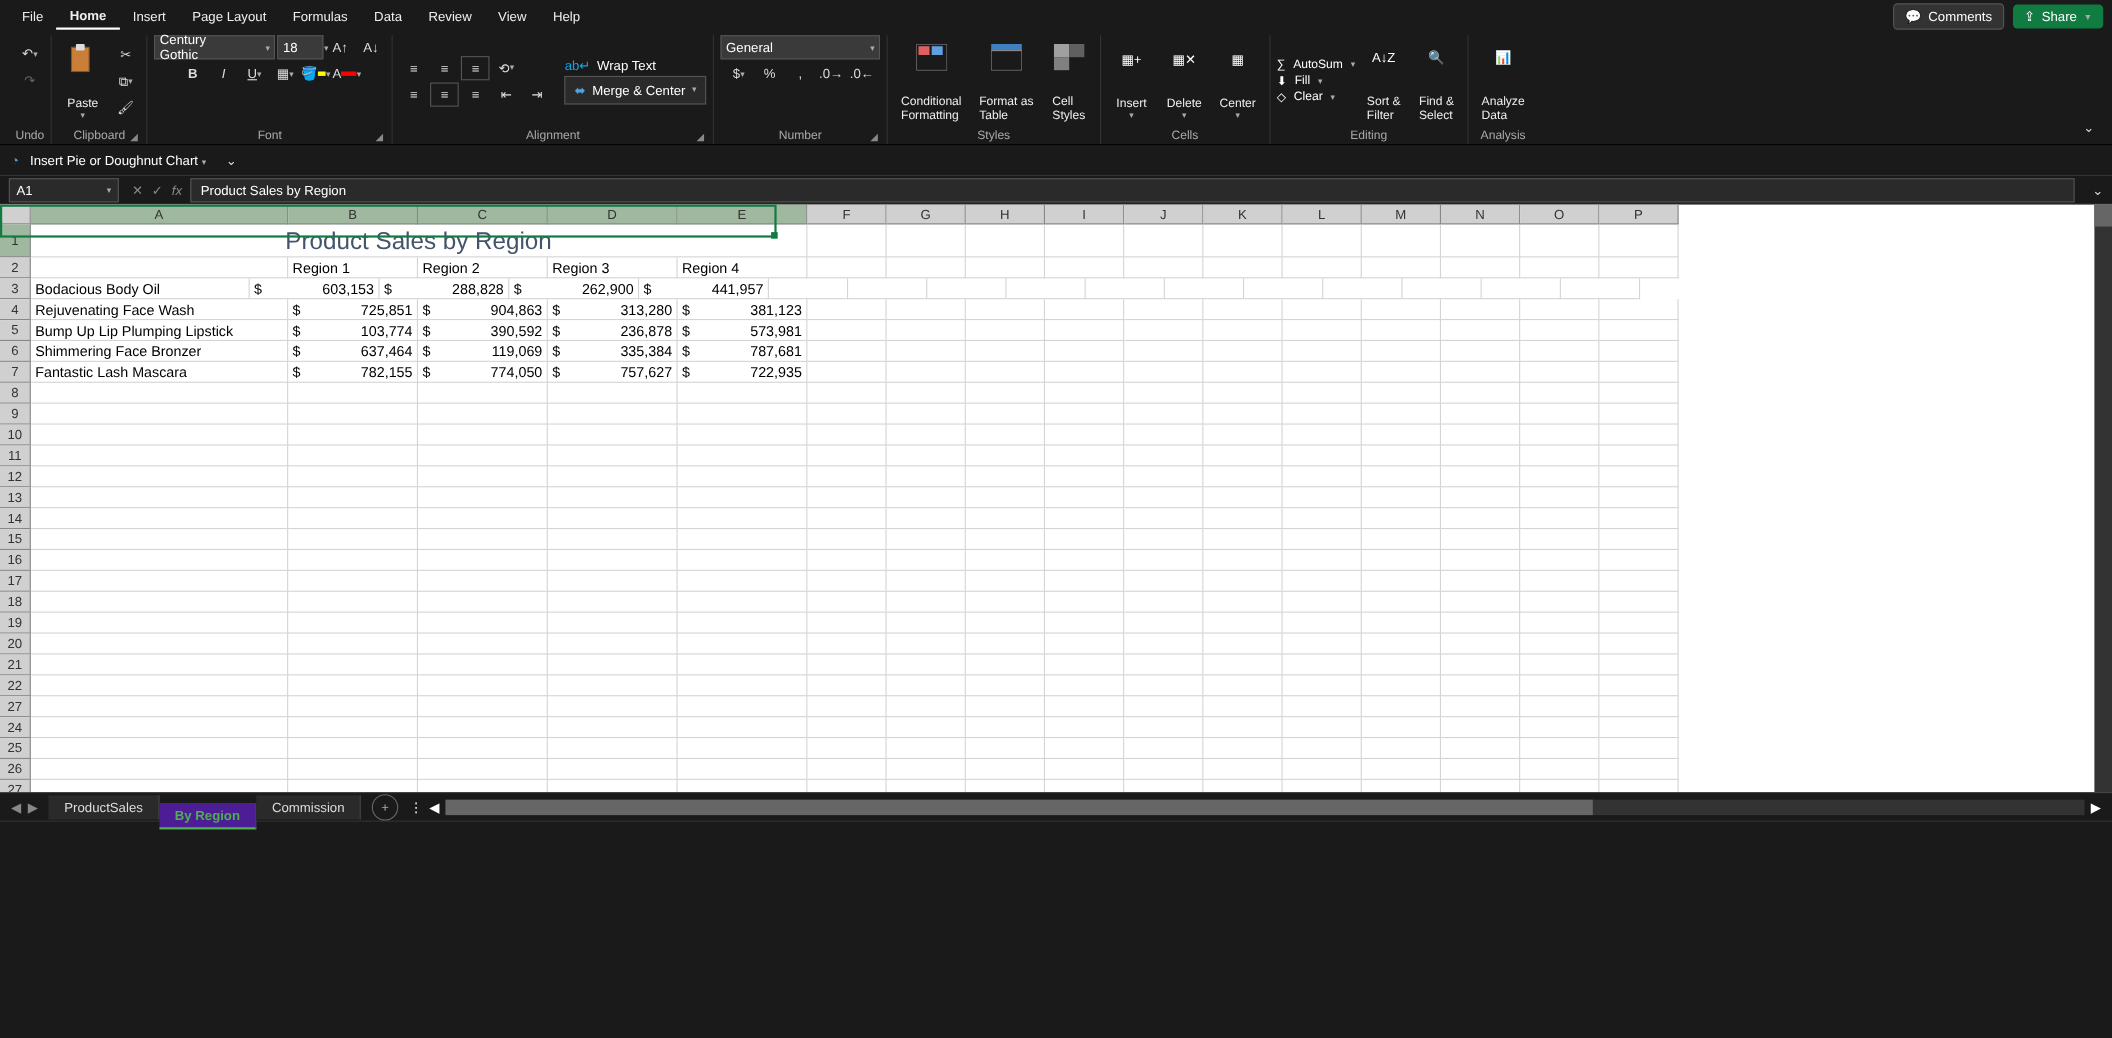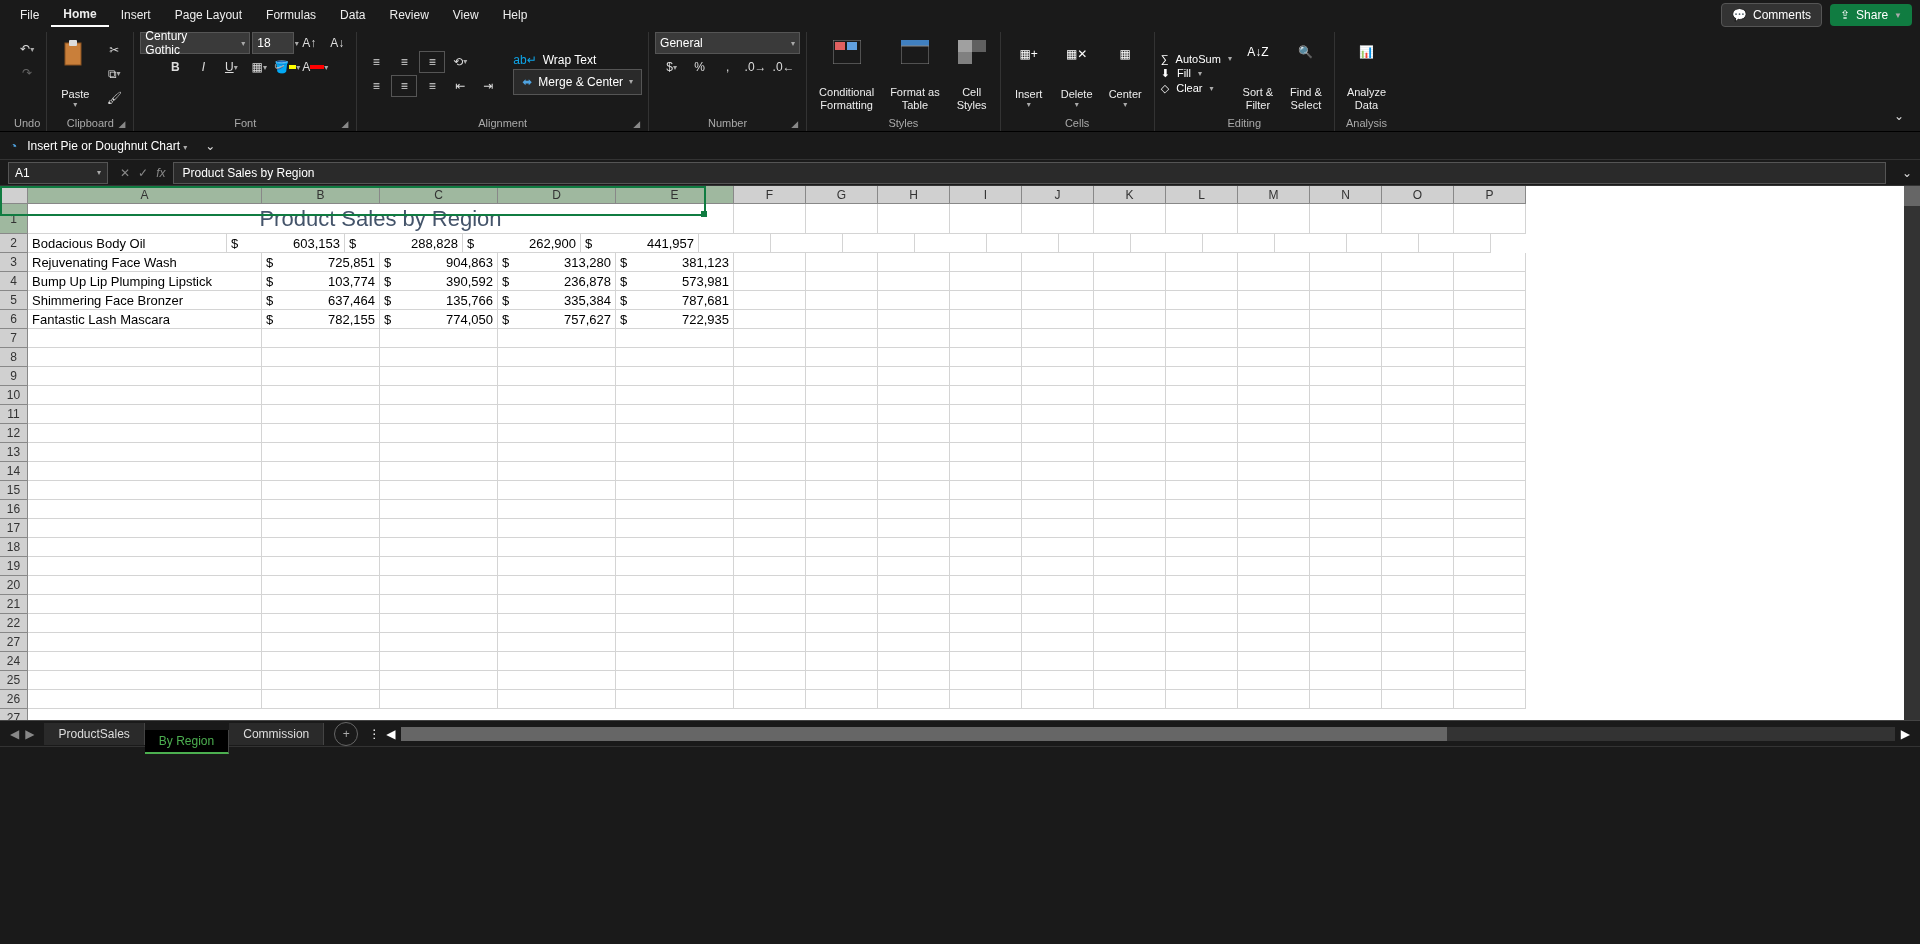--- a/index.html
+++ b/index.html
@@ -14,21 +14,21 @@
 .btn-share { background:#107c41; border-radius:4px; padding:4px 10px; display:flex; align-items:center; gap:6px; }
 
 
 .ribbon { display:flex; background:#1a1a1a; border-bottom:1px solid #000; height:102px; padding:2px 8px 0 8px; }
 .grp { display:flex; flex-direction:column; border-right:1px solid #333; padding:0 6px; }
 .grp-body { flex:1; display:flex; align-items:center; gap:4px; }
 .grp-label { text-align:center; color:#aaa; font-size:11px; padding:2px 0; position:relative; }
 .launcher { position:absolute; right:2px; bottom:2px; font-size:9px; color:#888; }
 .rbtn { display:flex; flex-direction:column; align-items:center; justify-content:center; padding:2px 6px; cursor:pointer; min-width:36px; }
 .rbtn .ico { width:32px; height:32px; display:flex; align-items:center; justify-content:center; }
-.rbtn .lbl { font-size:11px; color:#eee; text-align:center; line-height:1.1; margin-top:18px; }
+.rbtn .lbl { font-size:11px; color:#eee; text-align:left; line-height:1.1; margin-top:18px; }
 .smallbtn { width:26px; height:22px; display:flex; align-items:center; justify-content:center; cursor:pointer; color:#ddd; }
 .col { display:flex; flex-direction:column; gap:2px; }
 .row { display:flex; gap:2px; align-items:center; }
 .combo { background:#3a3a3a; border:1px solid #555; color:#fff; height:22px; padding:0 4px; display:flex; align-items:center; justify-content:space-between;gap:24px; }
 .combo.font { width:110px; }
 .combo.size { width:42px; }
 .combo.numfmt { width:145px; }
 .mergebtn { background:#2a2a2a; border:1px solid #555; height:26px; padding:0 8px; display:flex; align-items:center; gap:6px; }
 .chev { font-size:8px; color:#aaa; }
 .swatch { width:14px; height:4px; }
@@ -65,21 +65,21 @@
 .cell.money { font-family:'Century Gothic','Segoe UI',sans-serif; justify-content:space-between; }
 .selbox { position:absolute; border:2px solid #107c41; pointer-events:none; }
 .selbox .handle { position:absolute; right:-3px; bottom:-3px; width:6px; height:6px; background:#107c41; }
 .gridscroll { position:absolute; right:0; top:0; width:16px; height:100%; background:#333; }
 .gridscroll .thumb { width:100%; height:20px; background:#666; }
 
 
 .tabstrip { height:26px; background:#1a1a1a; display:flex; align-items:center; border-top:1px solid #444; }
 .tabstrip .arrows { display:flex; gap:6px; padding:0 10px; color:#888; }
 .sheet { padding:4px 14px; background:#2a2a2a; color:#ddd; border-right:1px solid #444; cursor:pointer; }
-.sheet.active { background:#000000; color:#4caf50; border-bottom:2px solid #4caf50; font-weight:400;margin-top:16px; }
+.sheet.active { background:#4c1d95; color:#4caf50; border-bottom:2px solid #4caf50; font-weight:700;margin-top:16px; }
 .addsheet { width:24px; height:24px; border:1px solid #666; border-radius:50%; display:flex; align-items:center; justify-content:center; margin-left:10px; color:#aaa; }
 .tabstrip .hscroll { flex:1; display:flex; align-items:center; padding:0 10px; gap:6px; }
 .hscroll .track { flex:1; height:14px; background:#333; position:relative; }
 .hscroll .track .th { position:absolute; left:0; width:70%; height:100%; background:#666; }
 
 .status { height:22px; background:#1a1a1a; border-top:1px solid #333; }
 
 svg { display:block; }
 </style>
 </head>
@@ -399,20 +399,38 @@
         <div class="cell " style="width: 72px;"></div>
         <div class="cell " style="width: 72px;"></div>
         <div class="cell " style="width: 72px;"></div>
         <div class="cell " style="width: 72px;"></div>
         <div class="cell " style="width: 72px;"></div>
         <div class="cell " style="width: 72px;"></div>
         <div class="cell " style="width: 72px;"></div>
         <div class="cell " style="width: 72px;"></div>
       </div>
       <div class="cellrow">
+        <div class="cell hdr" style="width: 234px;"></div>
+        <div class="cell hdr" style="width: 118px;">Region 1</div>
+        <div class="cell hdr" style="width: 118px;">Region 2</div>
+        <div class="cell hdr" style="width: 118px;">Region 3</div>
+        <div class="cell hdr" style="width: 118px;">Region 4</div>
+        <div class="cell " style="width: 72px;"></div>
+        <div class="cell " style="width: 72px;"></div>
+        <div class="cell " style="width: 72px;"></div>
+        <div class="cell " style="width: 72px;"></div>
+        <div class="cell " style="width: 72px;"></div>
+        <div class="cell " style="width: 72px;"></div>
+        <div class="cell " style="width: 72px;"></div>
+        <div class="cell " style="width: 72px;"></div>
+        <div class="cell " style="width: 72px;"></div>
+        <div class="cell " style="width: 72px;"></div>
+        <div class="cell " style="width: 72px;"></div>
+      </div>
+      <div class="cellrow">
         <div class="cell prod" style="width: 199px;">Bodacious Body Oil</div>
         <div class="cell money" style="width: 118px;">
           <span>$</span>
           <span>603,153</span>
         </div>
         <div class="cell money" style="width: 118px;">
           <span>$</span>
           <span>288,828</span>
         </div>
         <div class="cell money" style="width: 118px;">
@@ -496,21 +514,21 @@
         <div class="cell " style="width: 72px;"></div>
       </div>
       <div class="cellrow">
         <div class="cell prod" style="width: 234px;">Shimmering Face Bronzer</div>
         <div class="cell money" style="width: 118px;">
           <span>$</span>
           <span>637,464</span>
         </div>
         <div class="cell money" style="width: 118px;">
           <span>$</span>
-          <span>135,766</span>
+          <span>119,069</span>
         </div>
         <div class="cell money" style="width: 118px;">
           <span>$</span>
           <span>335,384</span>
         </div>
         <div class="cell money" style="width: 118px;">
           <span>$</span>
           <span>787,681</span>
         </div>
         <div class="cell " style="width: 72px;"></div>

